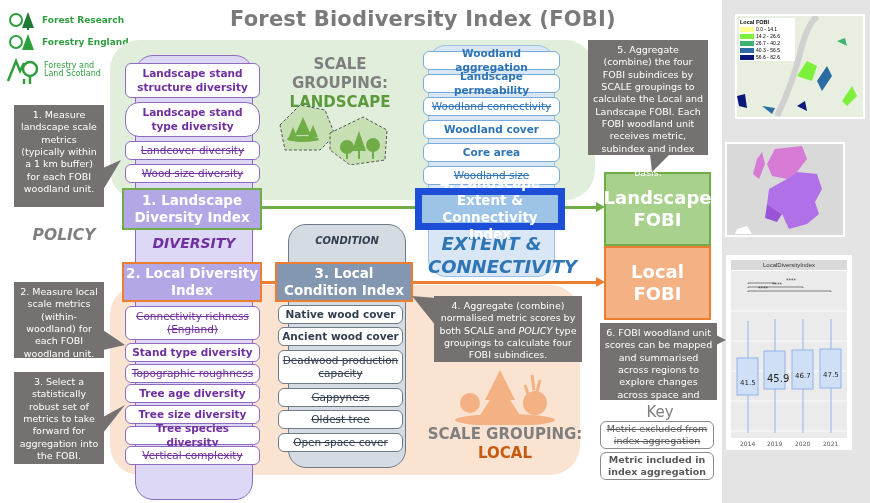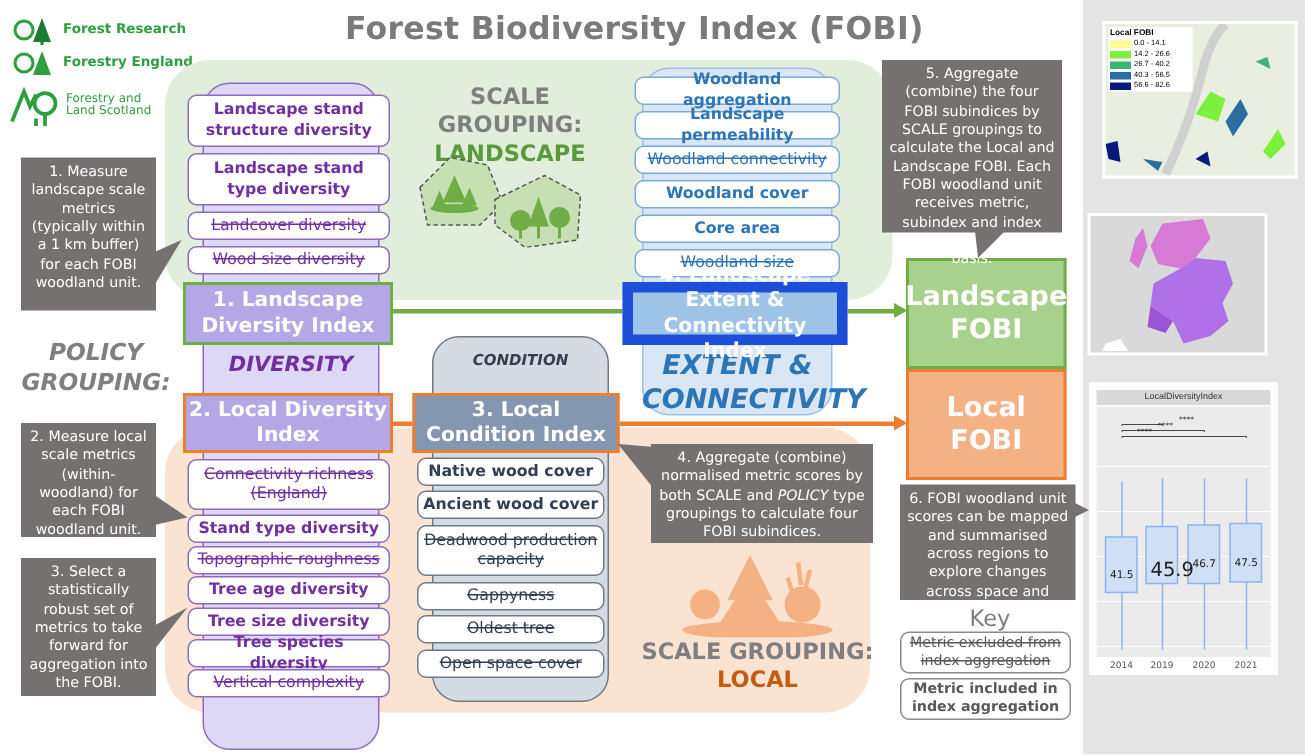--- a/index.html
+++ b/index.html
@@ -127,21 +127,21 @@
 <div class="col-ext"></div>
 
 <div class="col-title" style="left:135px;top:235px;width:118px;color:#7030a0;font-size:14px;">DIVERSITY</div>
 <div class="col-title" style="left:288px;top:235px;width:118px;color:#333f50;font-size:10px;">CONDITION</div>
 <div class="col-title" style="left:428px;top:232px;width:127px;color:#2e75b6;font-size:18px;line-height:1.3;">
   <div>EXTENT &amp;</div>
   <div>CONNECTIVITY</div>
 </div>
 
 <div class="metric m-div" style="top:63px;height:35px;">Landscape stand structure diversity</div>
-<div class="metric m-div" style="top:102px;height:35px;">Landscape stand type diversity</div>
+<div class="metric m-div" style="top:102px;height:35px;border-radius:14px;">Landscape stand type diversity</div>
 <div class="metric m-div excluded" style="top:141px;height:19px;">Landcover diversity</div>
 <div class="metric m-div excluded" style="top:164px;height:19px;">Wood size diversity</div>
 
 <div class="metric m-div excluded" style="top:306px;height:34px;">Connectivity richness (England)</div>
 <div class="metric m-div" style="top:343px;height:19px;">Stand type diversity</div>
 <div class="metric m-div excluded" style="top:364px;height:19px;">Topographic roughness</div>
 <div class="metric m-div" style="top:384px;height:19px;">Tree age diversity</div>
 <div class="metric m-div" style="top:405px;height:19px;text-align:center;">Tree size diversity</div>
 <div class="metric m-div" style="top:426px;height:19px;">Tree species diversity</div>
 <div class="metric m-div excluded" style="top:446px;height:19px;">Vertical complexity</div>
@@ -180,21 +180,20 @@
 </div>
 <div class="fobi fobi-o">
   <div>
       <div>Local</div>
       <div>FOBI</div>
     </div>
 </div>
 
 <div class="policy">
   <div>POLICY</div>
-  <div>GROUPING:</div>
 </div>
 
 <div class="callout" style="left:14px;top:105px;width:90px;height:102px;">1. Measure landscape scale metrics (typically within a 1 km buffer) for each FOBI woodland unit.</div>
 <svg class="abs" style="left:103px;top:160px;" width="20" height="30">
     <polygon points="0,8 0,30 18,0" fill="#767171"></polygon>
   </svg>
 
 <div class="callout" style="left:14px;top:282px;width:90px;height:76px;">2. Measure local scale metrics (within-woodland) for each FOBI woodland unit.</div>
 <svg class="abs" style="left:103px;top:325px;" width="24" height="30">
     <polygon points="0,5 22,20 0,25" fill="#767171"></polygon>
@@ -308,21 +307,21 @@
       <line x1="72" y1="48" x2="72" y2="162"></line>
         <rect x="61" y="79" width="21" height="39"></rect>
       <line x1="100" y1="48" x2="100" y2="162"></line>
         <rect x="89" y="78" width="21" height="39"></rect>
     </g>
   </svg>
   <div class="abs" style="left:58px;top:20px;font-size:5px;color:#333;">****</div>
   <div class="abs" style="left:44px;top:24px;font-size:5px;color:#333;">****</div>
   <div class="abs" style="left:30px;top:28px;font-size:5px;color:#333;">****</div>
   <div class="abs" style="left:12px;top:122px;font-size:7px;color:#222;">41.5</div>
-  <div class="abs" style="left:39px;top:116px;font-size:13px;color:#222;">45.9</div>
+  <div class="abs" style="left:39px;top:116px;font-size:10px;color:#222;">45.9</div>
   <div class="abs" style="left:67px;top:115px;font-size:7px;color:#222;">46.7</div>
   <div class="abs" style="left:95px;top:114px;font-size:7px;color:#222;">47.5</div>
   <div class="abs" style="left:12px;top:183px;font-size:6px;color:#555;">2014</div>
   <div class="abs" style="left:39px;top:183px;font-size:6px;color:#555;">2019</div>
   <div class="abs" style="left:67px;top:183px;font-size:6px;color:#555;">2020</div>
   <div class="abs" style="left:95px;top:183px;font-size:6px;color:#555;">2021</div>
 </div>
 <svg class="abs" style="left:714px;top:332px;" width="14" height="16">
     <polygon points="0,2 12,8 0,14" fill="#767171"></polygon>
   </svg>

